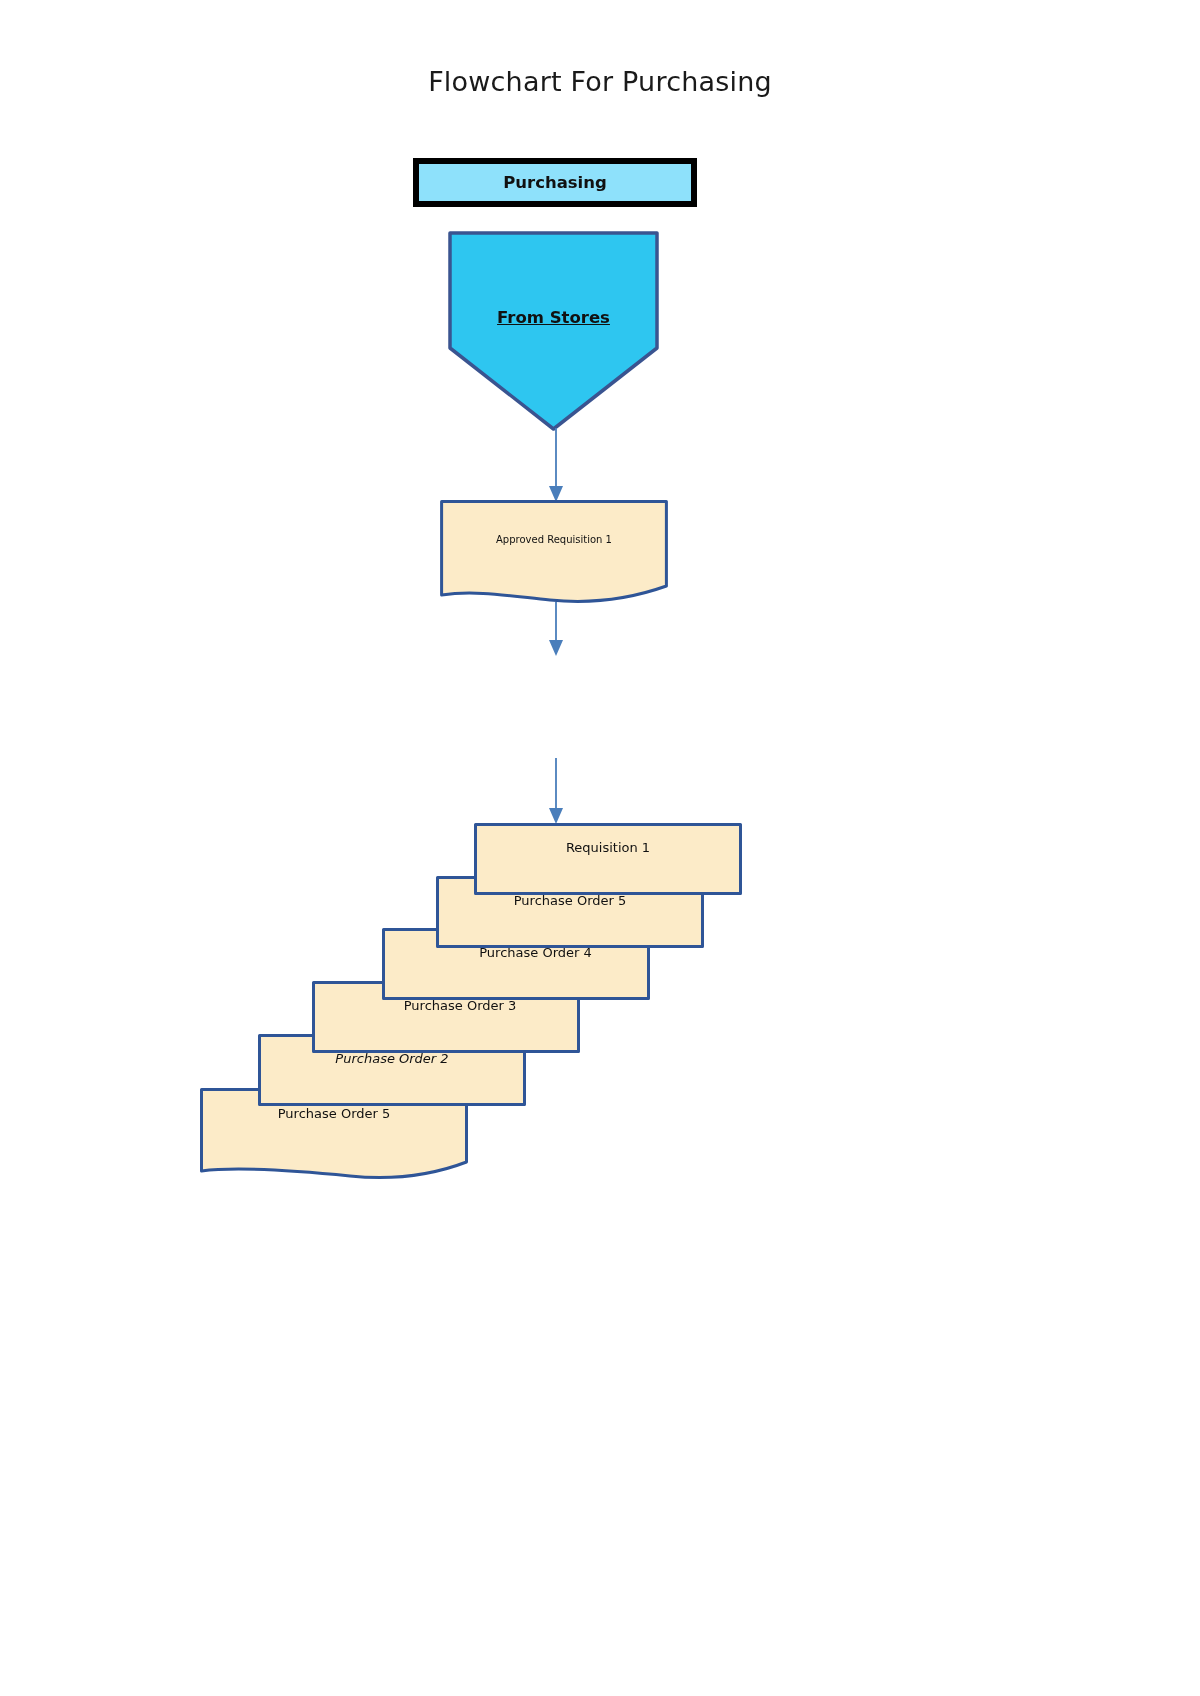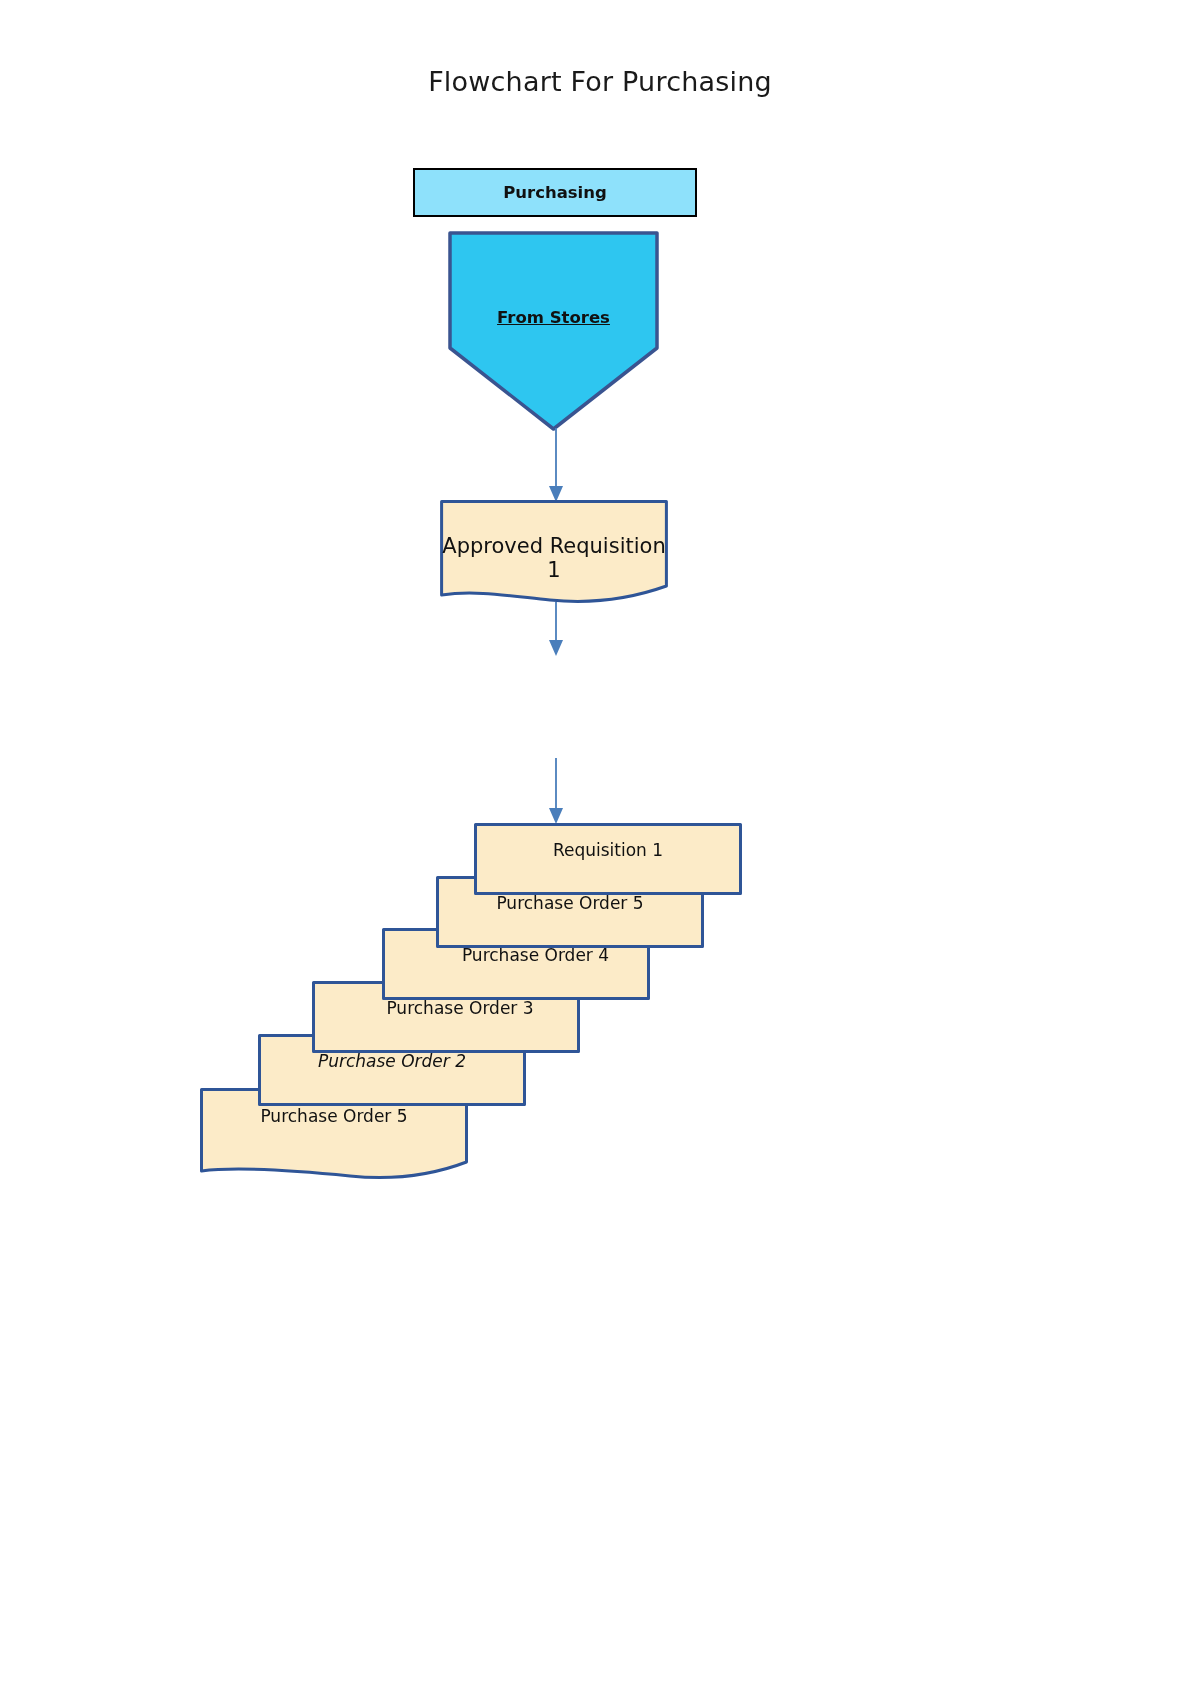--- a/index.html
+++ b/index.html
@@ -29,25 +29,25 @@
     text-align: center;
     font-size: 27px;
     font-weight: 400;
     color: #1a1a1a;
     letter-spacing: 0.2px;
   }
   
   .header-box {
     position: absolute;
     left: 413px;
-    top: 168px;
+    top: 158px;
     width: 284px;
     height: 49px;
     background: #8EE1FB;
-    border: 2px solid #000000;
+    border: 6px solid #000000;
     box-sizing: border-box;
     display: flex;
     align-items: center;
     justify-content: center;
     font-size: 16.5px;
     font-weight: 600;
     color: #111111;
   }
   
   .pentagon-wrap {
@@ -76,21 +76,21 @@
     top: 500px;
     width: 228px;
     height: 104px;
   }
   .doc-approved-label {
     position: absolute;
     left: 0;
     top: 34px;
     width: 228px;
     text-align: center;
-    font-size: 21px;
+    font-size: 10px;
     color: #111111;
     z-index: 3;
   }
   
   .trap-wrap {
     position: absolute;
     left: 412px;
     top: 655px;
     width: 283px;
     height: 105px;
@@ -108,21 +108,21 @@
   }
   
   .stack-item {
     position: absolute;
   }
   .stack-label {
     position: absolute;
     left: 0;
     width: 100%;
     text-align: center;
-    font-size: 17px;
+    font-size: 13px;
     color: #111111;
     z-index: 3;
   }
   svg { display: block; overflow: visible; }
 </style>
 </head>
 <body>
 
 <div id="canvas">
 

